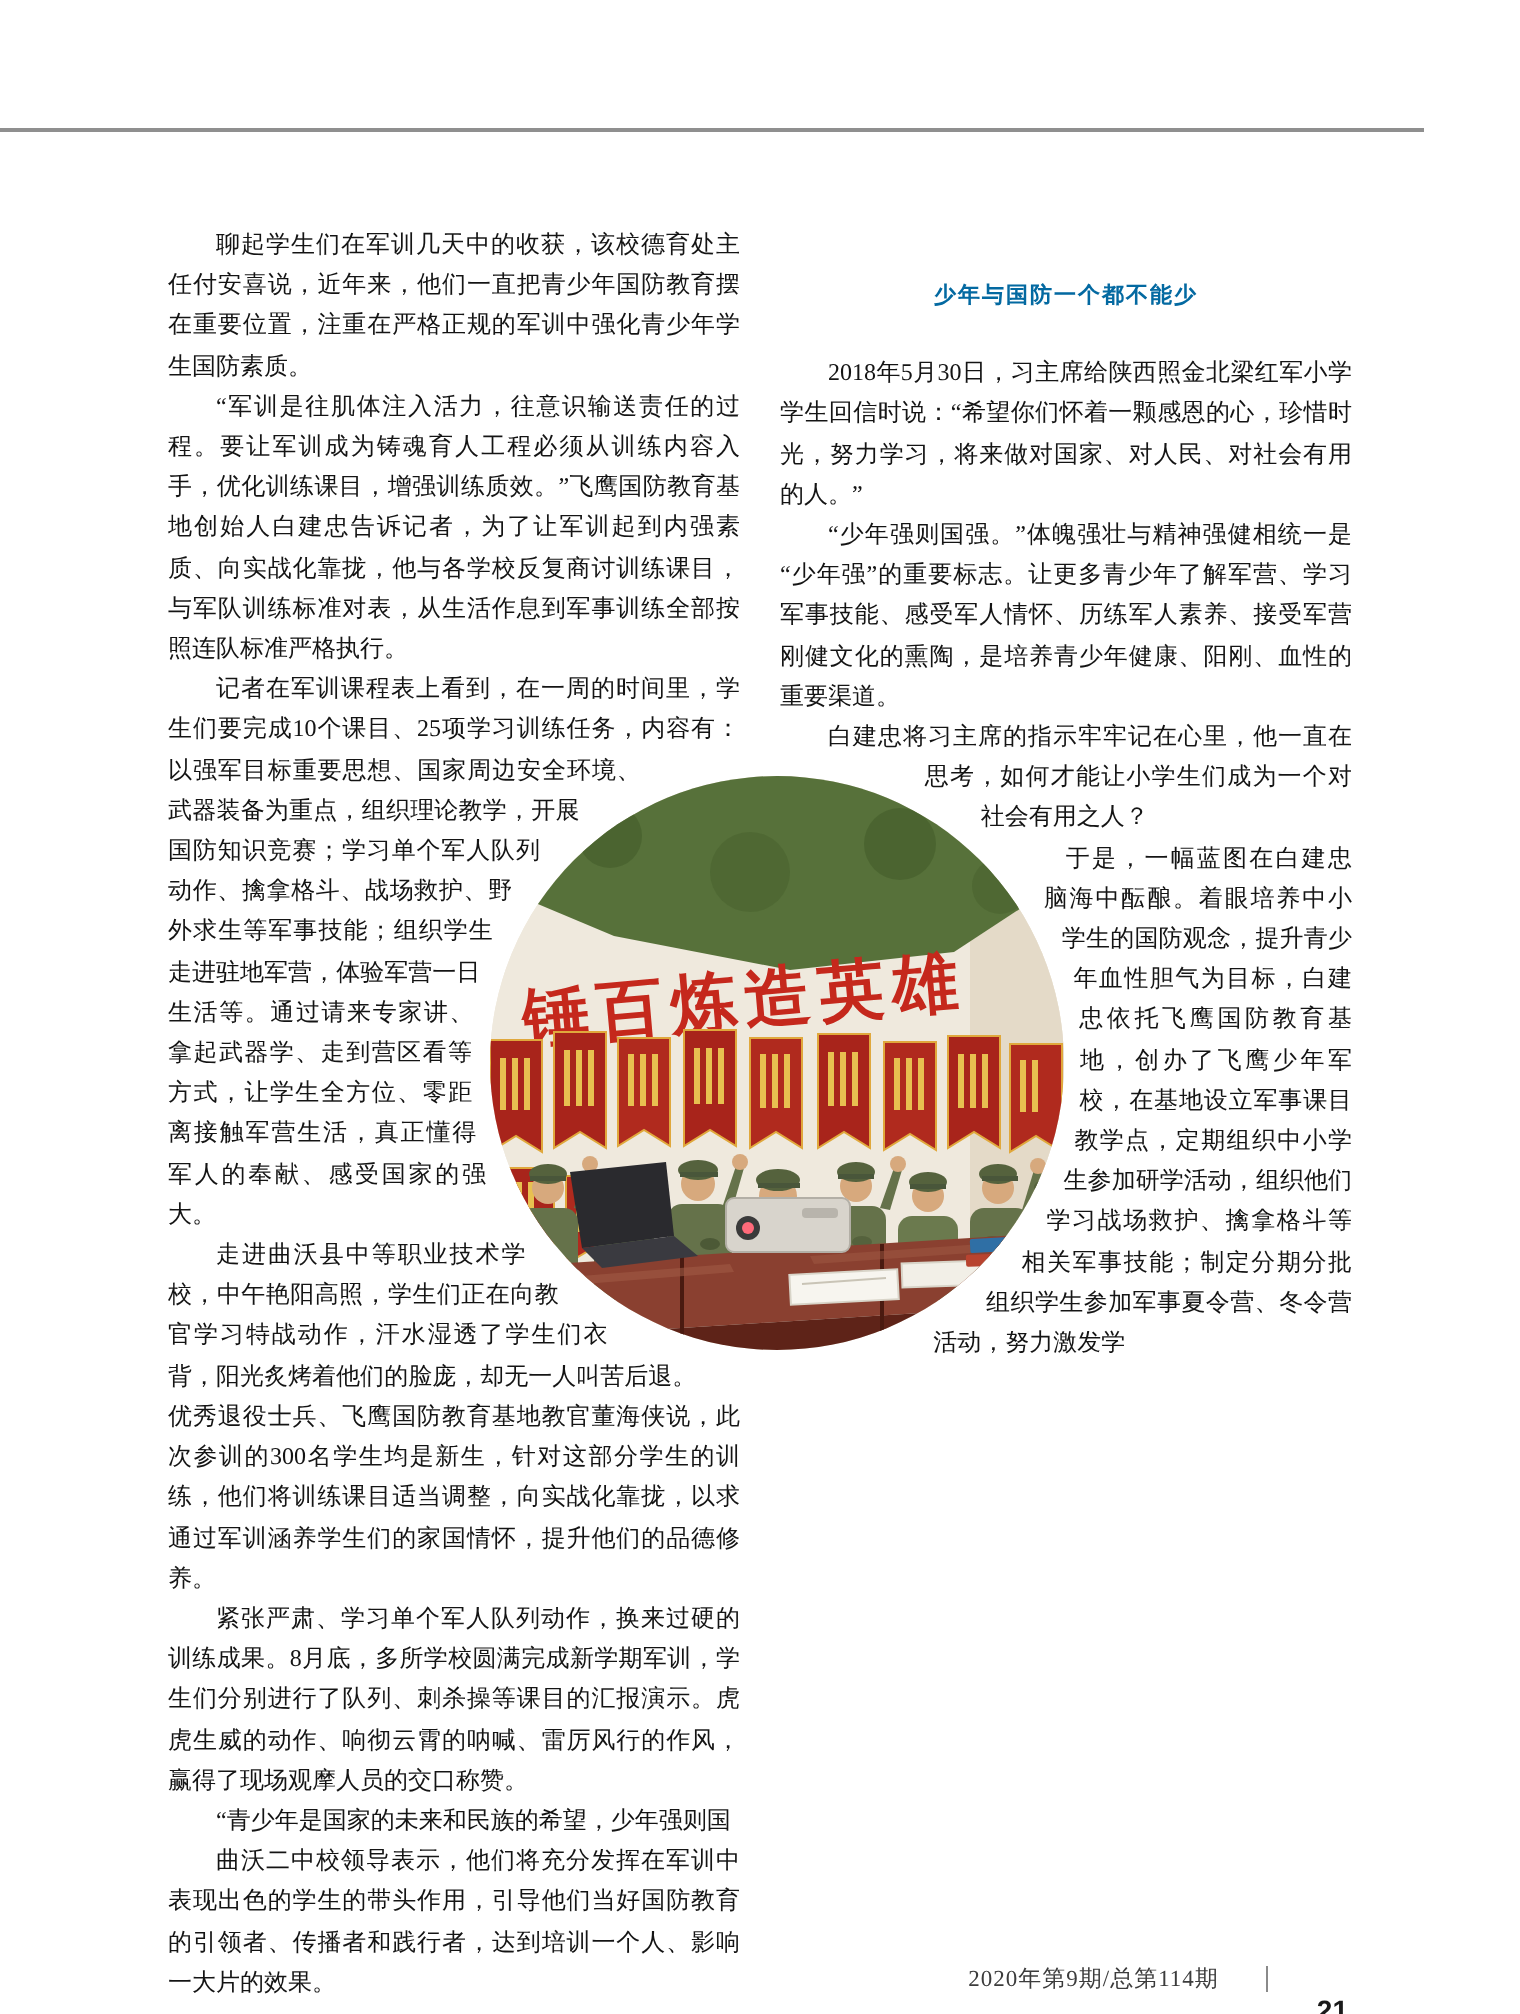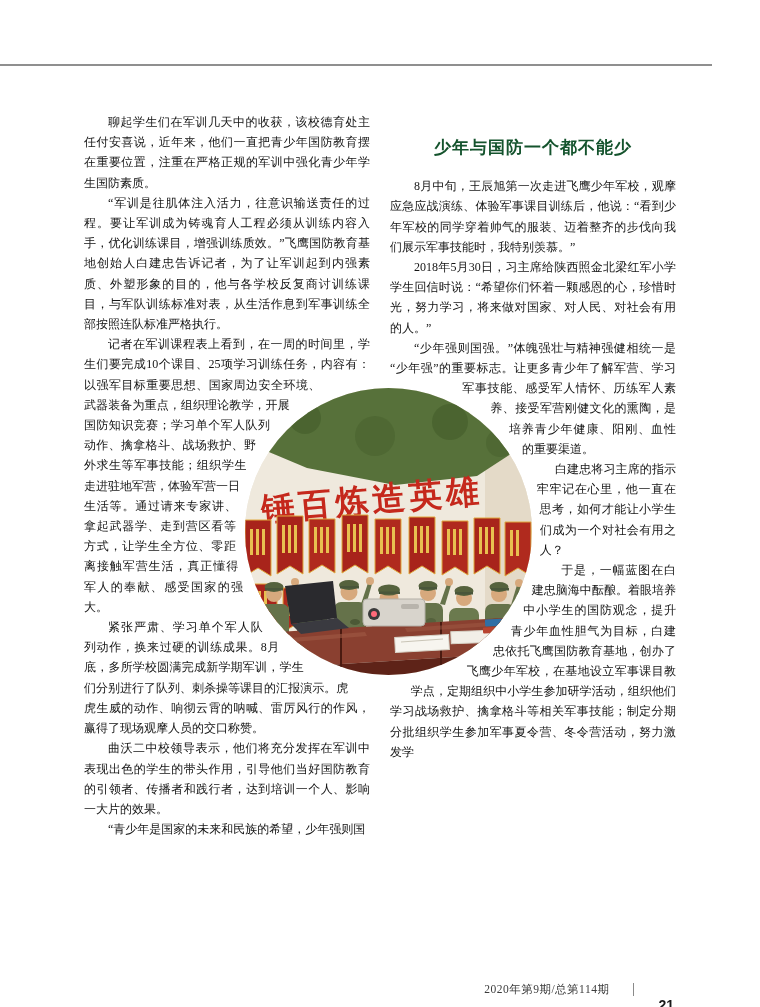--- a/index.html
+++ b/index.html
@@ -10,22 +10,22 @@
   .top-rule{position:absolute;left:0;top:64px;width:712px;height:2px;background:#8f8f8f;}
   .content{position:absolute;left:84px;top:112px;width:592px;display:flex;gap:20px;}
   .col{width:286px;font-size:12px;line-height:20.2px;text-align:justify;}
   .col p{margin:0;text-indent:2em;}
   .col p.no-indent{text-indent:0;}
   .spacer-left{float:right;width:286px;height:575px;
     shape-outside:circle(143px at 304px 419px);shape-margin:9px;}
   .spacer-right{float:left;width:286px;height:575px;
     shape-outside:circle(143px at -2px 419px);shape-margin:9px;}
   .section-heading{
-    margin:26px 0 18px 0;font-size:17px;font-weight:bold;text-align:center;
-    letter-spacing:1px;font-family:"Liberation Sans","DejaVu Sans",sans-serif;color:#14532d;
+    margin:26px 0 18px 0;font-size:11px;font-weight:bold;text-align:center;
+    letter-spacing:1px;font-family:"Liberation Sans","DejaVu Sans",sans-serif;color:#0369a1;
   }
   .photo{
     position:absolute;left:245px;top:388px;width:287px;height:287px;
     border-radius:50%;overflow:hidden;background:#efe9dd;
   }
   .photo svg{display:block;}
   .footer{
     position:absolute;top:965px;right:50px;display:flex;align-items:center;gap:24px;
   }
   .footer .issue{font-size:11.5px;color:#3c3c3c;letter-spacing:0.5px;}
@@ -38,31 +38,31 @@
 
 <div class="page">
 
   <div class="top-rule"></div>
 
   <div class="content">
 
     <div class="col">
       <div class="spacer-left"></div>
       <p>聊起学生们在军训几天中的收获，该校德育处主任付安喜说，近年来，他们一直把青少年国防教育摆在重要位置，注重在严格正规的军训中强化青少年学生国防素质。</p>
-      <p>“军训是往肌体注入活力，往意识输送责任的过程。要让军训成为铸魂育人工程必须从训练内容入手，优化训练课目，增强训练质效。”飞鹰国防教育基地创始人白建忠告诉记者，为了让军训起到内强素质、外塑形象的目的，他与各学校反复商讨训练课目，与军队训练标准对表，从生活作息到军事训练全部按照连队标准严格执行。</p>
+      <p>“军训是往肌体注入活力，往意识输送责任的过程。要让军训成为铸魂育人工程必须从训练内容入手，优化训练课目，增强训练质效。”飞鹰国防教育基地创始人白建忠告诉记者，为了让军训起到内强素质、向实战化靠拢，他与各学校反复商讨训练课目，与军队训练标准对表，从生活作息到军事训练全部按照连队标准严格执行。</p>
       <p>记者在军训课程表上看到，在一周的时间里，学生们要完成10个课目、25项学习训练任务，内容有：以强军目标重要思想、国家周边安全环境、武器装备为重点，组织理论教学，开展国防知识竞赛；学习单个军人队列动作、擒拿格斗、战场救护、野外求生等军事技能；组织学生走进驻地军营，体验军营一日生活等。通过请来专家讲、拿起武器学、走到营区看等方式，让学生全方位、零距离接触军营生活，真正懂得军人的奉献、感受国家的强大。</p>
+      <p>走进曲沃县中等职业技术学校，中午艳阳高照，学生们正在向教官学习特战动作，汗水湿透了学生们衣背，阳光炙烤着他们的脸庞，却无一人叫苦后退。优秀退役士兵、飞鹰国防教育基地教官董海侠说，此次参训的300名学生均是新生，针对这部分学生的训练，他们将训练课目适当调整，向实战化靠拢，以求通过军训涵养学生们的家国情怀，提升他们的品德修养。</p>
       <p>紧张严肃、学习单个军人队列动作，换来过硬的训练成果。8月底，多所学校圆满完成新学期军训，学生们分别进行了队列、刺杀操等课目的汇报演示。虎虎生威的动作、响彻云霄的呐喊、雷厉风行的作风，赢得了现场观摩人员的交口称赞。</p>
+      <p>“青少年是国家的未来和民族的希望，少年强则国</p>
       <p>曲沃二中校领导表示，他们将充分发挥在军训中表现出色的学生的带头作用，引导他们当好国防教育的引领者、传播者和践行者，达到培训一个人、影响一大片的效果。</p>
-      <p>“青少年是国家的未来和民族的希望，少年强则国</p>
     </div>
 
     <div class="col">
       <div class="spacer-right"></div>
       <h2 class="section-heading">少年与国防一个都不能少</h2>
-      <p>8月中旬，王辰旭第一次走进飞鹰少年军校，观摩应急应战演练、体验军事课目训练后，他说：“看到少年军校的同学穿着帅气的服装、迈着整齐的步伐向我们展示军事技能时，我特别羡慕。”</p>
       <p>2018年5月30日，习主席给陕西照金北梁红军小学学生回信时说：“希望你们怀着一颗感恩的心，珍惜时光，努力学习，将来做对国家、对人民、对社会有用的人。”</p>
       <p>“少年强则国强。”体魄强壮与精神强健相统一是“少年强”的重要标志。让更多青少年了解军营、学习军事技能、感受军人情怀、历练军人素养、接受军营刚健文化的熏陶，是培养青少年健康、阳刚、血性的重要渠道。</p>
       <p>白建忠将习主席的指示牢牢记在心里，他一直在思考，如何才能让小学生们成为一个对社会有用之人？</p>
       <p>于是，一幅蓝图在白建忠脑海中酝酿。着眼培养中小学生的国防观念，提升青少年血性胆气为目标，白建忠依托飞鹰国防教育基地，创办了飞鹰少年军校，在基地设立军事课目教学点，定期组织中小学生参加研学活动，组织他们学习战场救护、擒拿格斗等相关军事技能；制定分期分批组织学生参加军事夏令营、冬令营活动，努力激发学</p>
     </div>
 
   </div>
 
   <div class="photo">
     <svg width="287" height="287" viewBox="0 0 287 287" xmlns="http://www.w3.org/2000/svg">

